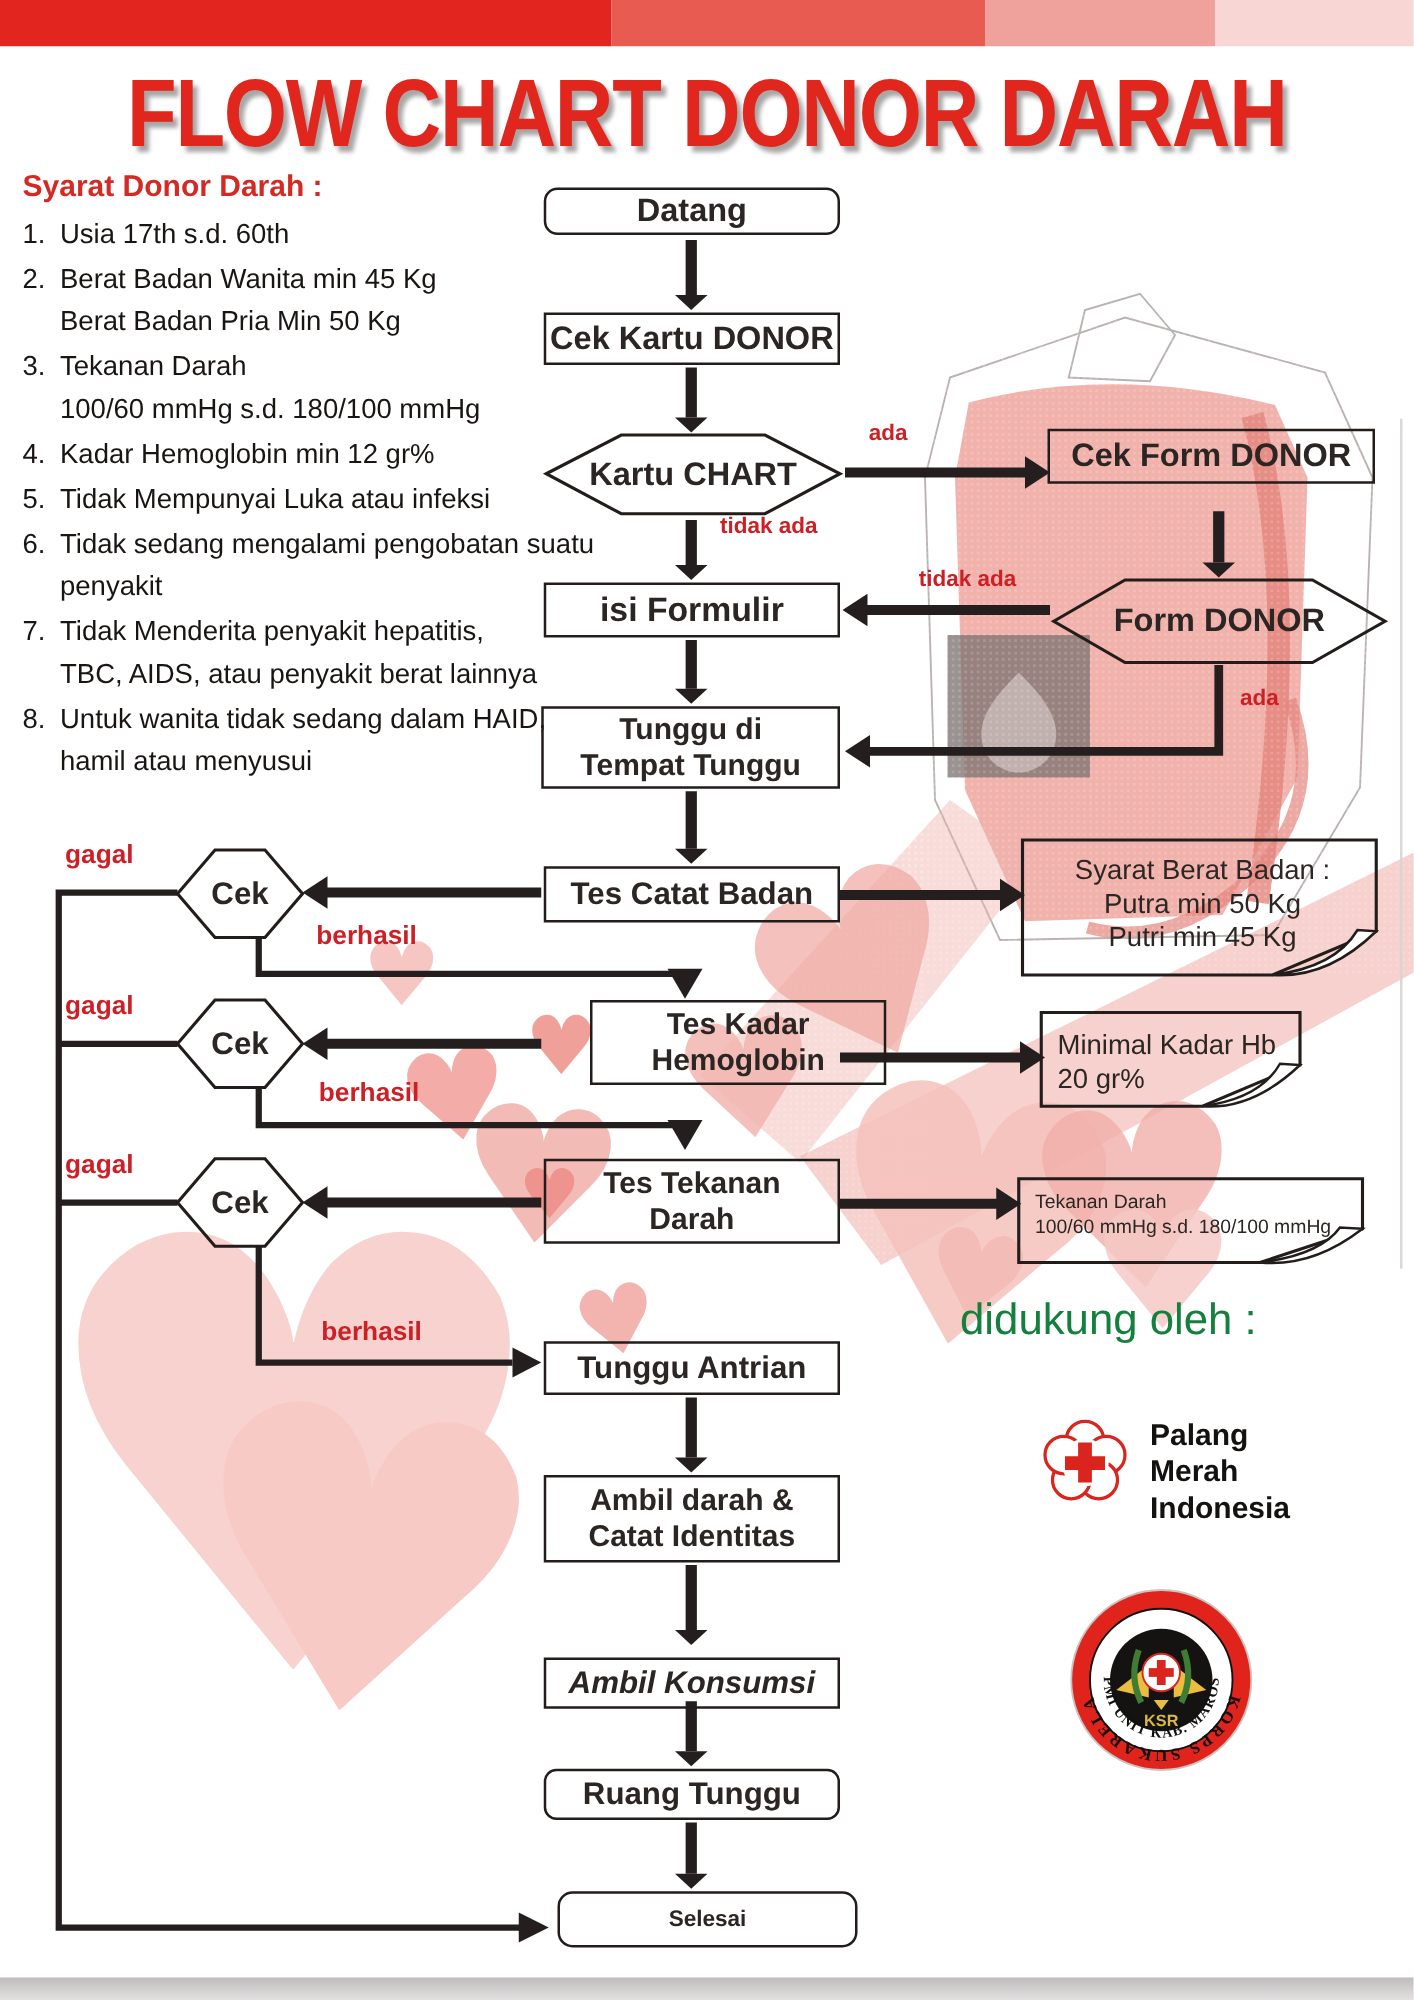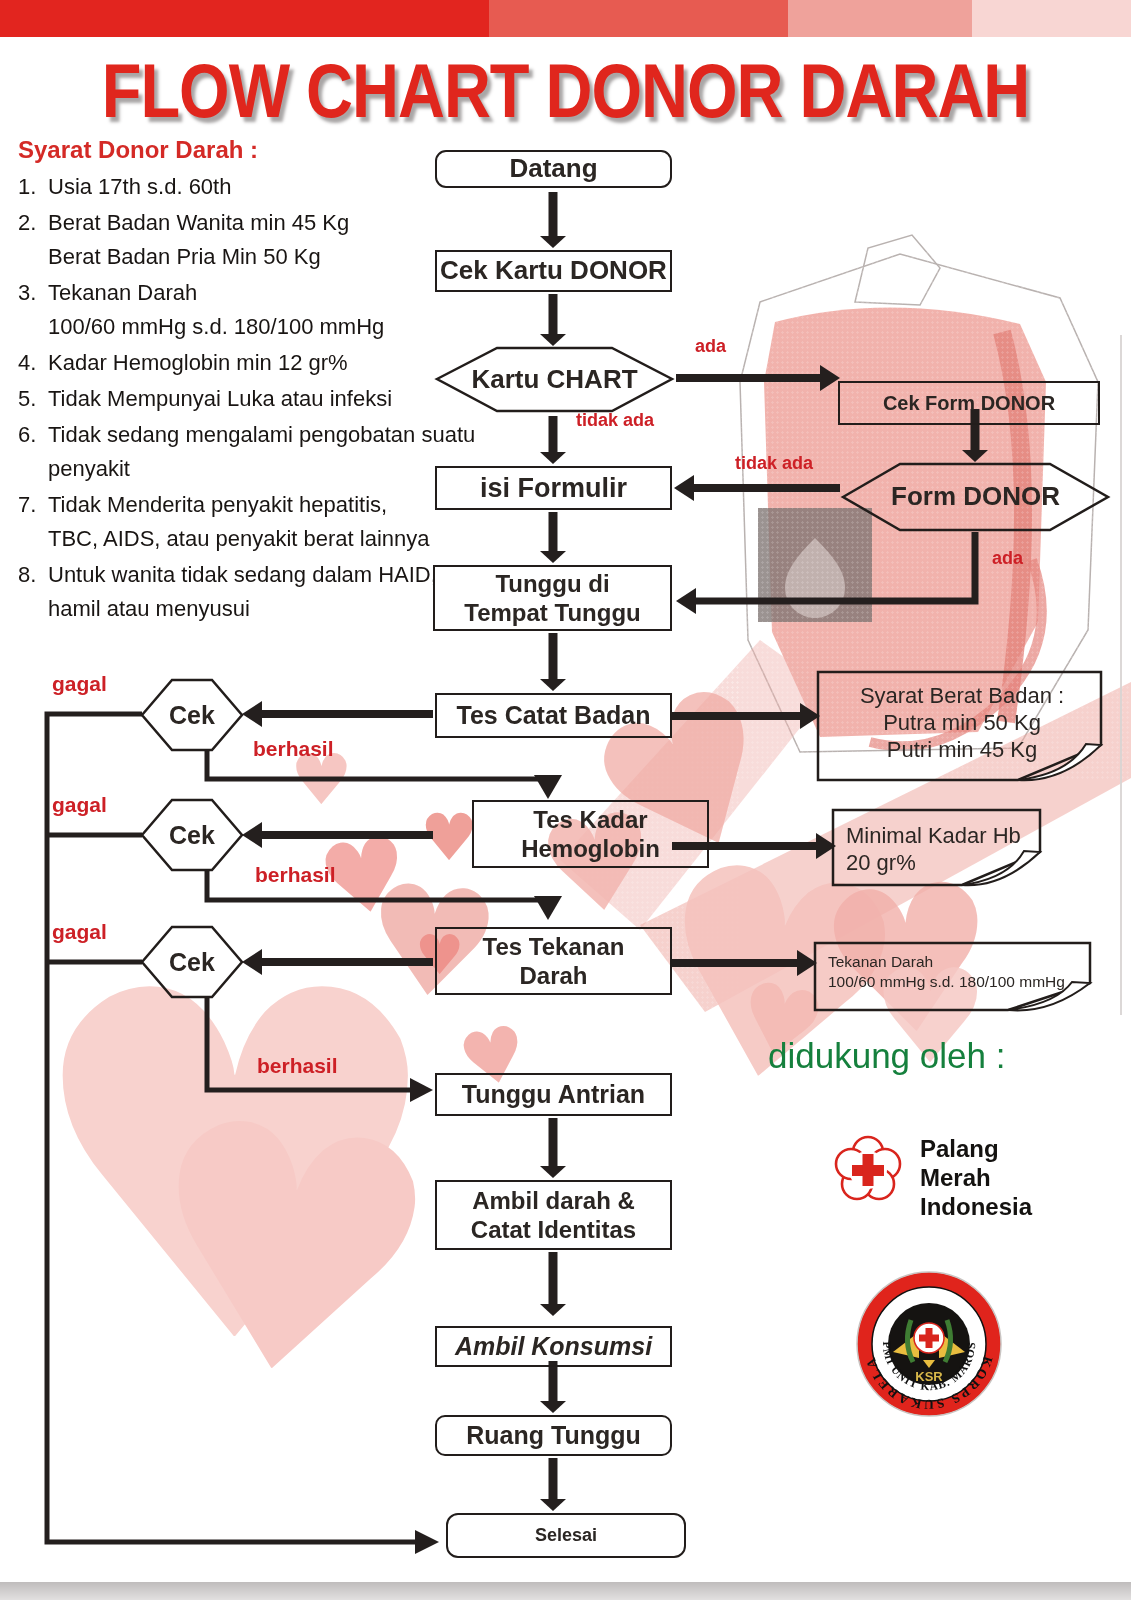--- a/index.html
+++ b/index.html
@@ -37,21 +37,21 @@
   .fbox{position:absolute;z-index:3;border:2px solid #221d1b;background:transparent;
         display:flex;flex-direction:column;align-items:center;justify-content:center;
         text-align:center;font-weight:bold;color:#2b2623;}
   .hextext,.notetext,.rlabel{position:absolute;z-index:3;}
   .hextext{display:flex;flex-direction:column;align-items:center;justify-content:center;
         text-align:center;font-weight:bold;color:#2b2623;}
   .fbox div,.hextext div{line-height:1.22;}
   #b-datang{left:435px;top:150px;width:233px;height:34px;border-radius:11px;font-size:26px;}
   #b-cekkartu{left:435px;top:250px;width:233px;height:38px;font-size:26px;}
   #t-kartu{left:437px;top:348px;width:235px;height:63px;font-size:26px;}
-  #b-cekform{left:838px;top:381px;width:258px;height:40px;font-size:20px;}
+  #b-cekform{left:838px;top:343px;width:258px;height:40px;font-size:26px;}
   #b-isiform{left:435px;top:466px;width:233px;height:40px;font-size:27px;}
   #t-form{left:843px;top:464px;width:265px;height:66px;font-size:26px;}
   #b-tunggutempat{left:433px;top:565px;width:235px;height:62px;font-size:24px;}
   #b-tesberat{left:435px;top:693px;width:233px;height:41px;font-size:25px;}
   #b-teskadar{left:435px;top:800px;width:233px;height:64px;font-size:24px;margin-left:37px;}
   #b-testekanan{left:435px;top:927px;width:233px;height:64px;font-size:24px;}
   #b-tungguantrian{left:435px;top:1073px;width:233px;height:39px;font-size:25px;}
   #b-ambildarah{left:435px;top:1180px;width:233px;height:66px;font-size:24px;}
   #b-ambilkonsumsi{left:435px;top:1326px;width:233px;height:37px;font-size:25px;font-style:italic;}
   #b-ruangtunggu{left:435px;top:1415px;width:233px;height:37px;font-size:25px;border-radius:10px;}

